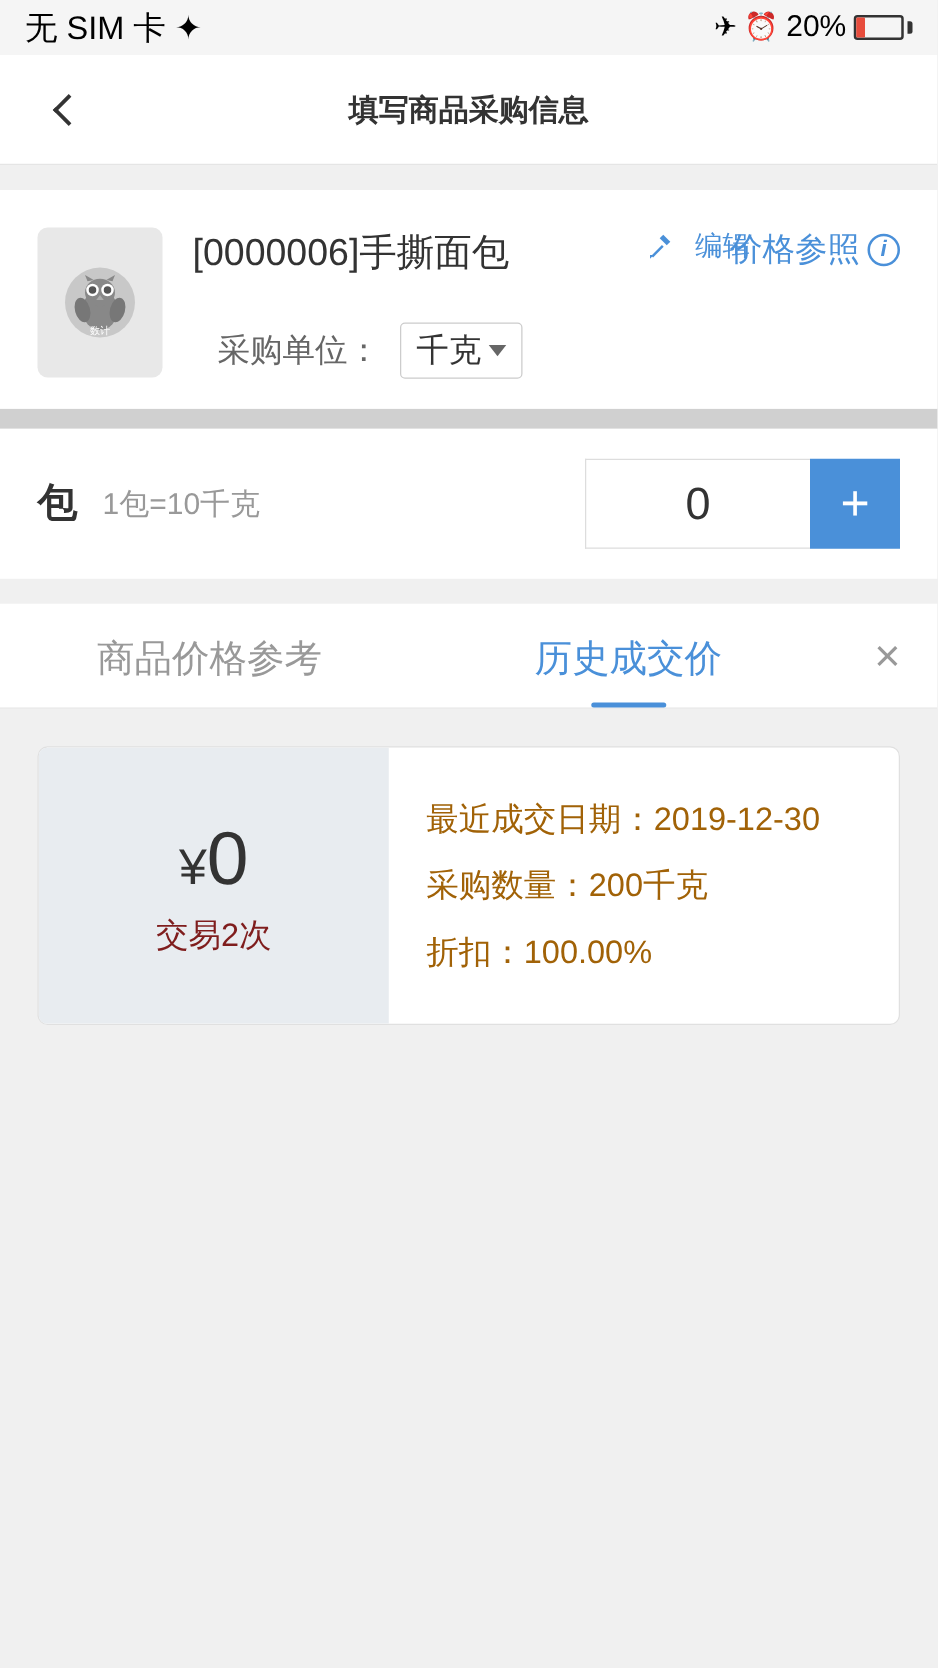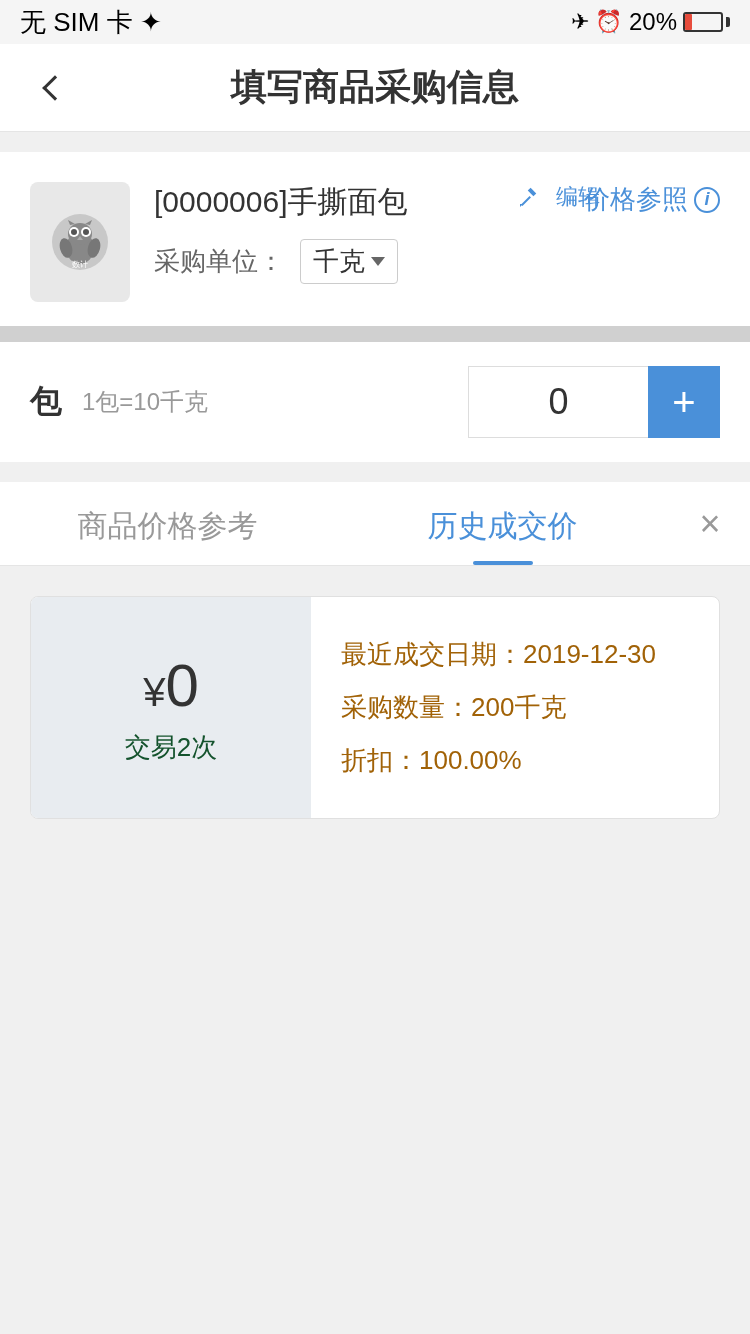--- a/index.html
+++ b/index.html
@@ -61,21 +61,21 @@
     }
     .back-arrow {
       width: 18px; height: 18px;
       border-left: 3px solid #333;
       border-bottom: 3px solid #333;
       transform: rotate(45deg);
     }
     .nav-title {
       position: absolute;
       left: 50%; transform: translateX(-50%);
-      font-size: 36px;
+      font-size: 24px;
       font-weight: 600;
       color: #333;
     }
 
     
     .product-card {
       width: 750px;
       background: #fff;
       padding: 30px 30px 24px 30px;
       margin-top: 20px;
@@ -89,26 +89,27 @@
       background: #e8e8e8;
       border-radius: 8px;
       display: flex; align-items: center; justify-content: center;
       flex-shrink: 0;
     }
     .product-info { flex: 1; }
     .product-name {
       font-size: 30px;
       color: #333;
       font-weight: 500;
-      margin-bottom: 16px;
+      margin-bottom: 35px;
     }
     .product-unit-row {
       display: flex;
       align-items: center;
       gap: 16px;
+      margin-left: 20px;
     }
     .unit-label {
       font-size: 26px;
       color: #666;
     }
     .unit-select {
       display: flex; align-items: center;
       border: 1px solid #ccc;
       border-radius: 4px;
       padding: 4px 12px;
@@ -257,21 +258,21 @@
     .price-amount {
       font-size: 60px;
       color: #333;
       font-weight: 400;
     }
     .price-amount .yen {
       font-size: 40px;
     }
     .trade-count {
       font-size: 26px;
-      color: #14532d;
+      color: #7f1d1d;
       margin-top: 10px;
     }
     .card-right {
       flex: 1;
       display: flex;
       flex-direction: column;
       justify-content: center;
       padding: 40px 30px;
       gap: 18px;
     }

